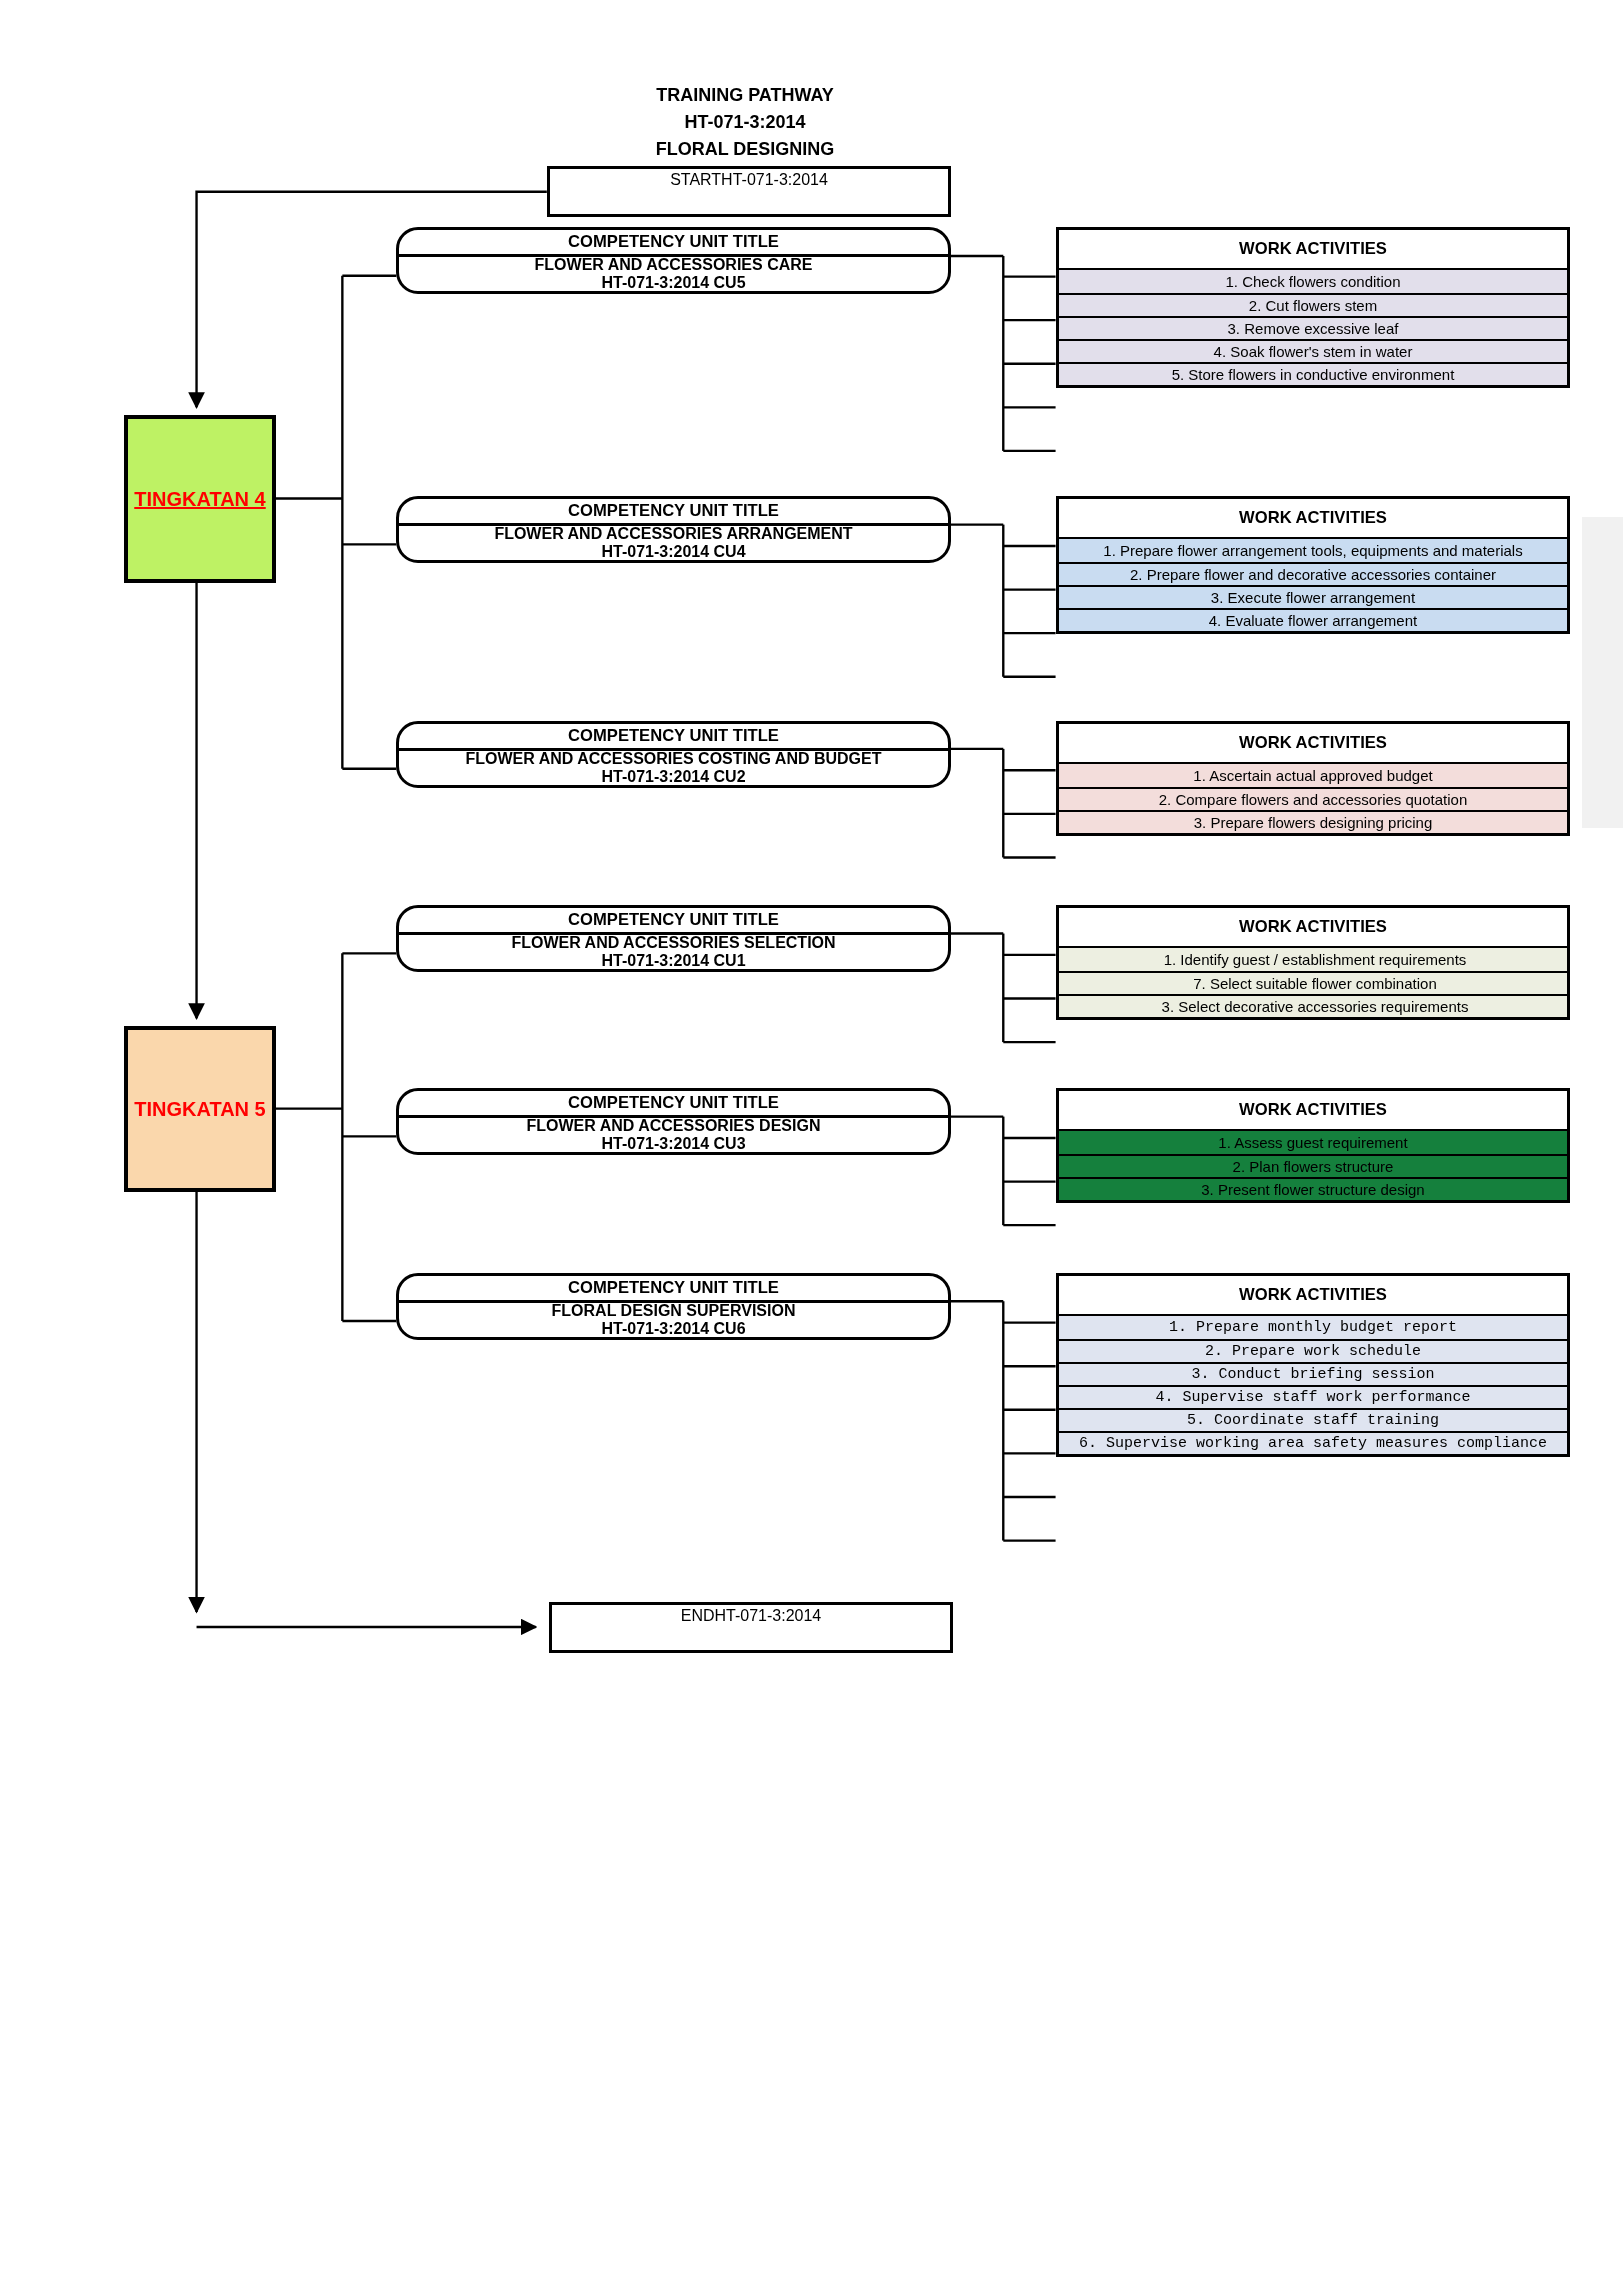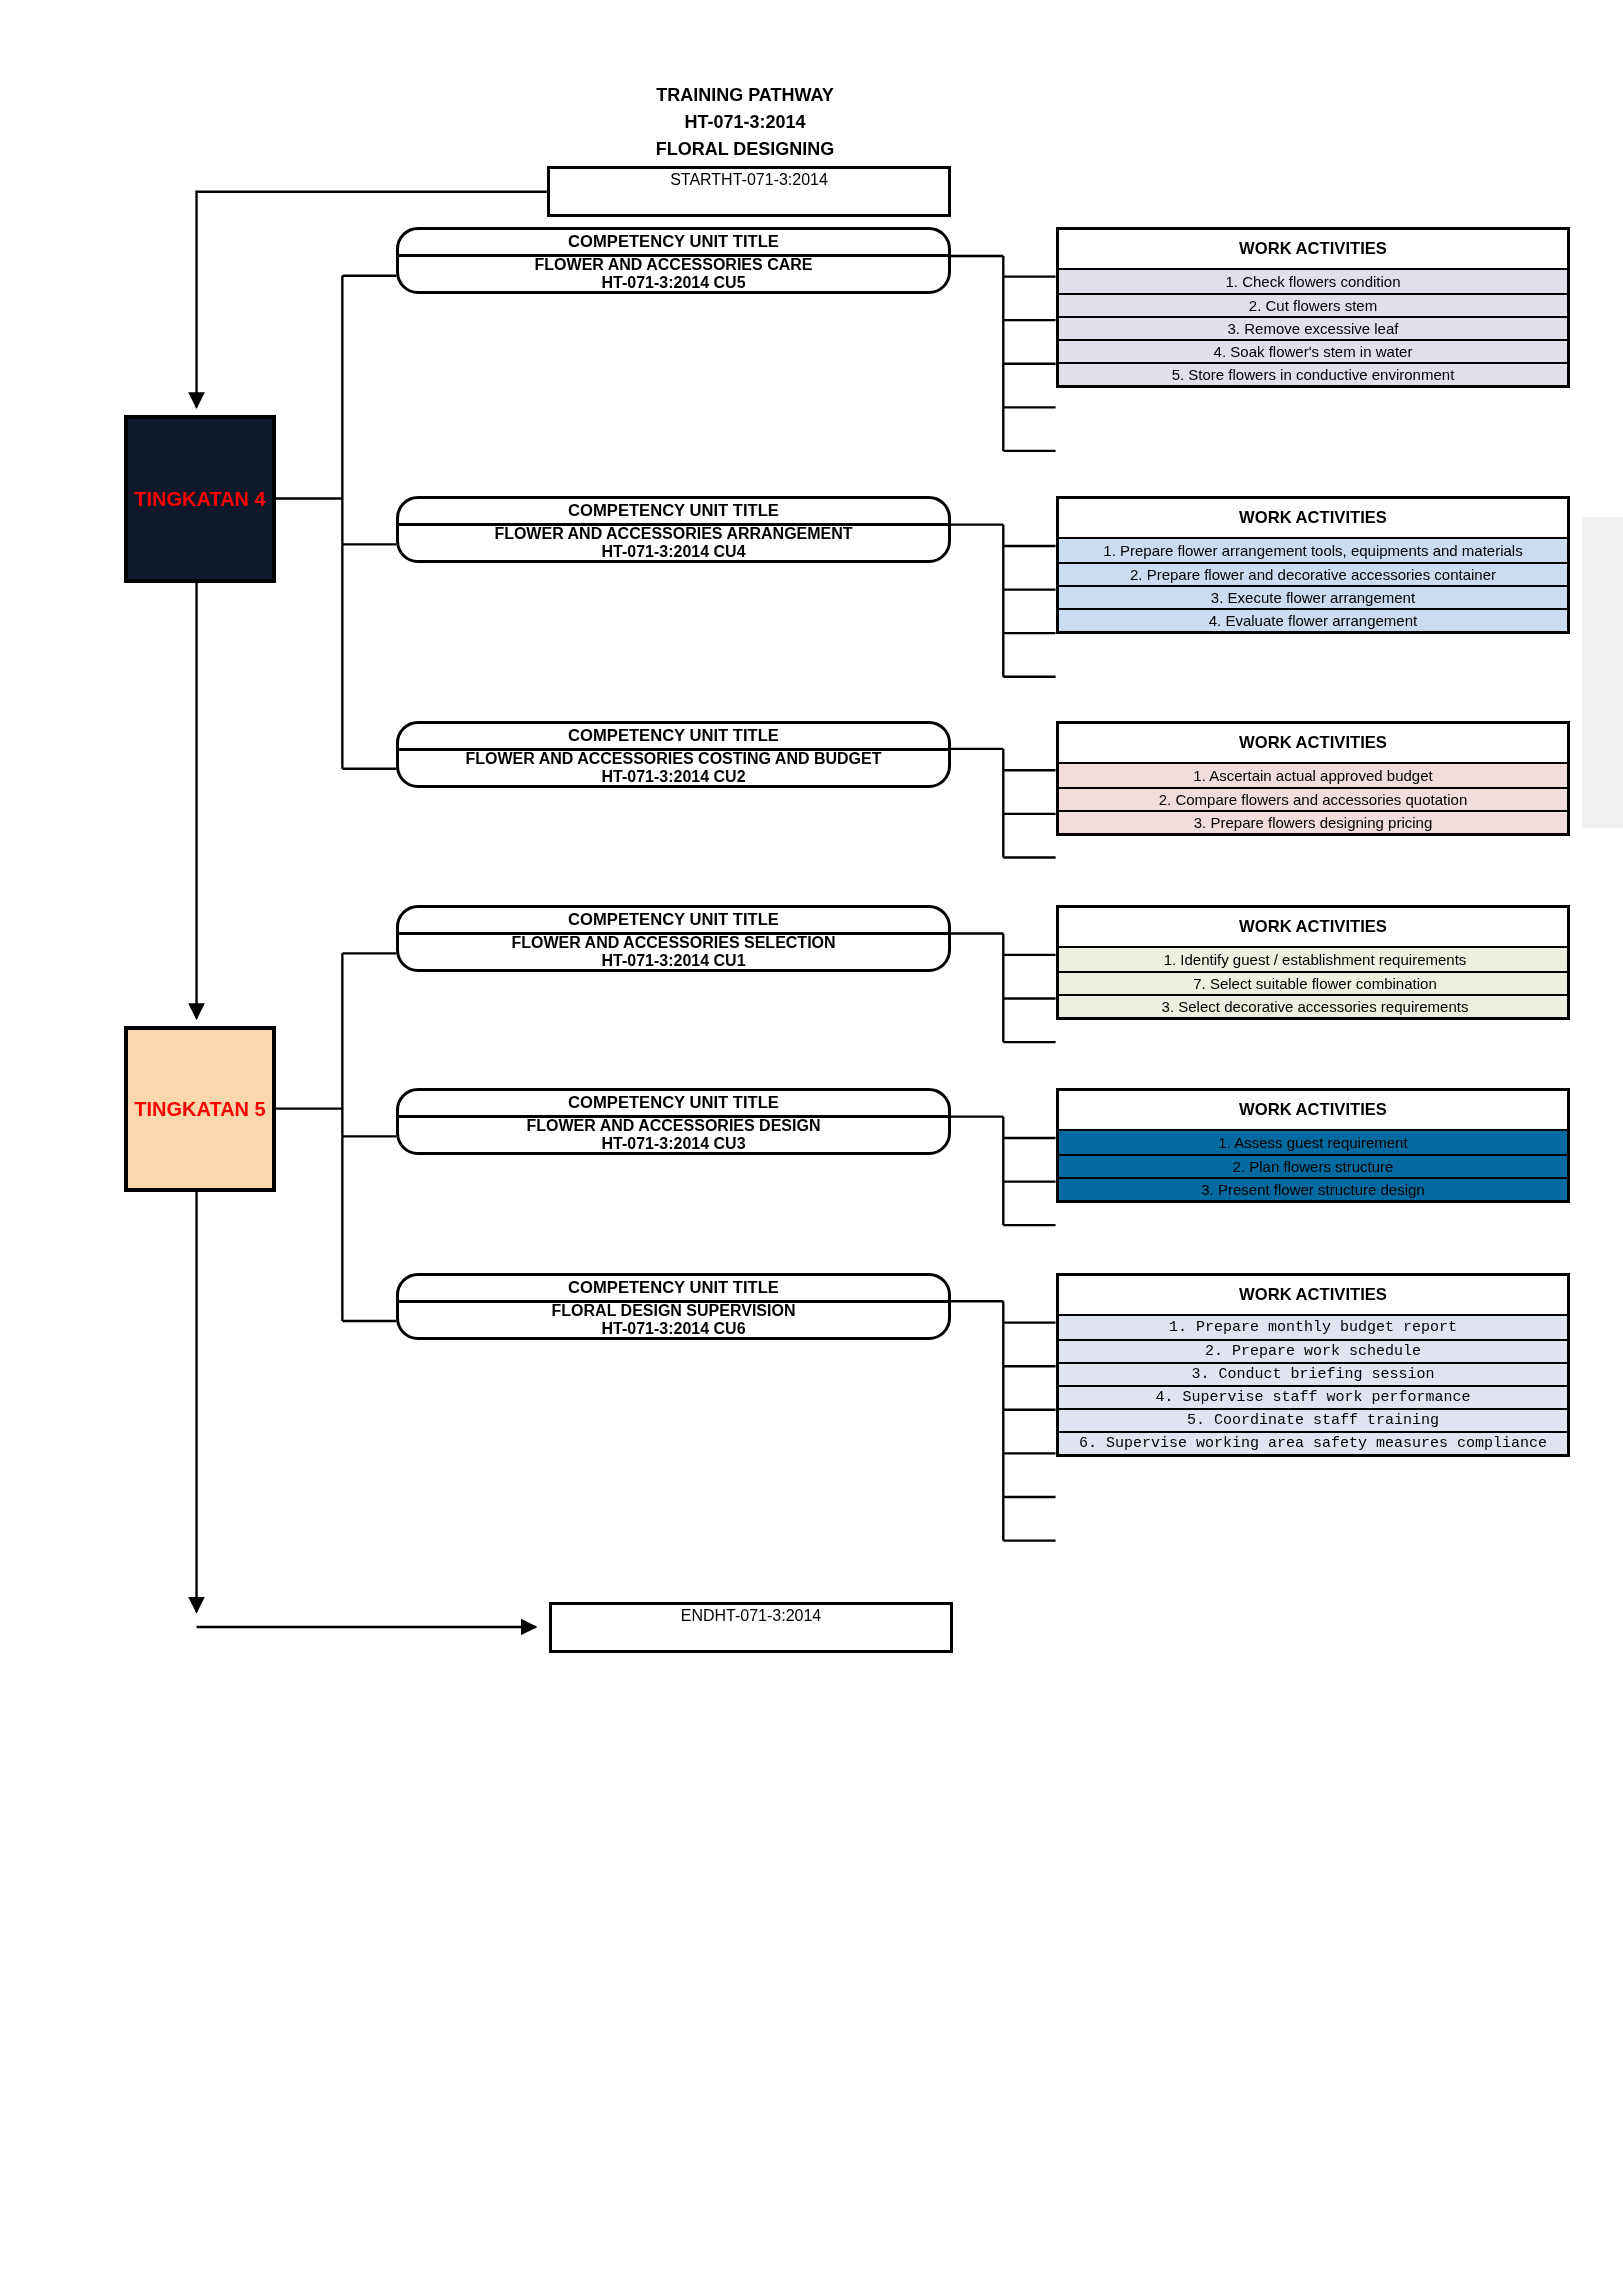--- a/index.html
+++ b/index.html
@@ -13,42 +13,42 @@
   .diagram-title { left: 428px; top: 82px; width: 634px; text-align: center;
                    font-weight: bold; font-size: 18px; line-height: 27px; }
 
   .node { border: 3.2px solid #000; background: #fff; text-align: center; }
 
   .terminal { display: flex; flex-direction: row; justify-content: center;
               font-size: 16px; line-height: 21.4px; }
 
   .level-box { display: flex; align-items: center; justify-content: center;
                border: 4px solid #000; font-weight: bold; font-size: 20px; color: #FF0000; }
-  .t4 { background: #0f172a; }
+  .t4 { background: #bef264; text-decoration: underline; }
   .t5 { background: #FAD7AC; }
 
   .cu { left: 396px; width: 555px; height: 67px; border-radius: 22px; }
   .cu-header { height: 27px; border-bottom: 3.2px solid #000; font-weight: bold; font-size: 16.6px;
                display: flex; align-items: center; justify-content: center; }
   .cu-body { height: 33px; display: flex; flex-direction: column; justify-content: center;
              font-weight: bold; font-size: 16px; line-height: 18px; }
 
   .wa { left: 1056px; width: 514px; }
   .wa-header { height: 40px; border-bottom: 2.4px solid #000; background: #fff;
                font-weight: bold; font-size: 16.6px;
                display: flex; align-items: center; justify-content: center; }
   .wa-row { height: 23px; display: flex; align-items: center; justify-content: center;
             font-size: 15px; padding: 0 8px; }
   .wa-row + .wa-row { border-top: 2.4px solid #000; }
 
   .wa-care  .wa-row { background: #E2DFEB; }
   .wa-arr   .wa-row { background: #C9DCF1; }
   .wa-cost  .wa-row { background: #F3DDDB; }
   .wa-sel   .wa-row { background: #EDEFE1; padding-left: 12px; }
-  .wa-des   .wa-row { background: #0369a1; }
+  .wa-des   .wa-row { background: #15803d; }
   .wa-sup   .wa-row { background: #DFE4F0; font-family: Liberation Mono, monospace; }
 
   .edge-strip { left: 1582px; top: 517px; width: 41px; height: 311px; background: #f1f1f1; }
 </style>
 </head>
 <body>
 
 <div class="canvas">
 
   <svg class="connectors" viewBox="0 0 2048 2896" width="1623" height="2295">

